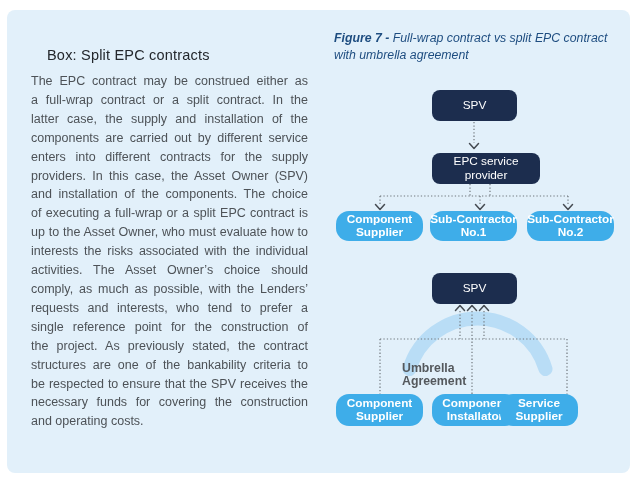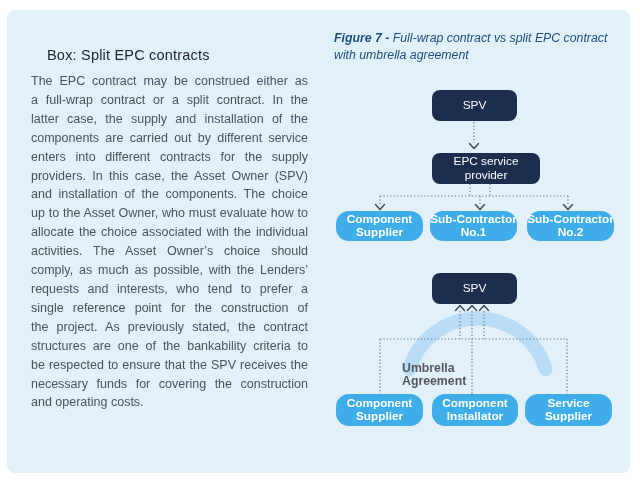--- a/index.html
+++ b/index.html
@@ -61,24 +61,25 @@
     <div class="tline">latter case, the supply and installation of the</div>
 
     <div class="tline">components are carried out by different service</div>
 
     <div class="tline">enters into different contracts for the supply</div>
 
     <div class="tline">providers. In this case, the Asset Owner (SPV)</div>
 
     <div class="tline">and installation of the components. The choice</div>
 
+    <div class="tline">of executing a full-wrap or a split EPC contract is</div>
 
     <div class="tline">up to the Asset Owner, who must evaluate how to</div>
 
-    <div class="tline">allocate the choice associated with the individual</div>
+    <div class="tline">interests the risks associated with the individual</div>
 
     <div class="tline">activities. The Asset Owner’s choice should</div>
 
     <div class="tline">comply, as much as possible, with the Lenders’</div>
 
     <div class="tline">requests and interests, who tend to prefer a</div>
 
     <div class="tline">single reference point for the construction of</div>
 
     <div class="tline">the project. As previously stated, the contract</div>
@@ -131,14 +132,14 @@
 <div class="node node-blue" style="left:527px;top:211px;width:87px;height:30px">Sub-Contractor
 No.2</div>
 
 <div class="node node-navy" style="left:432px;top:273px;width:85px;height:31px">SPV</div>
 <div class="umbrella-label">Umbrella
 Agreement</div>
 <div class="node node-blue" style="left:336px;top:394px;width:87px;height:32px">Component
 Supplier</div>
 <div class="node node-blue" style="left:432px;top:394px;width:86px;height:32px">Component
 Installator</div>
-<div class="node node-blue" style="left:525px;top:394px;width:87px;height:32px">Service
+<div class="node node-blue" style="left:500px;top:394px;width:78px;height:32px">Service
 Supplier</div>
 
 </body></html>

